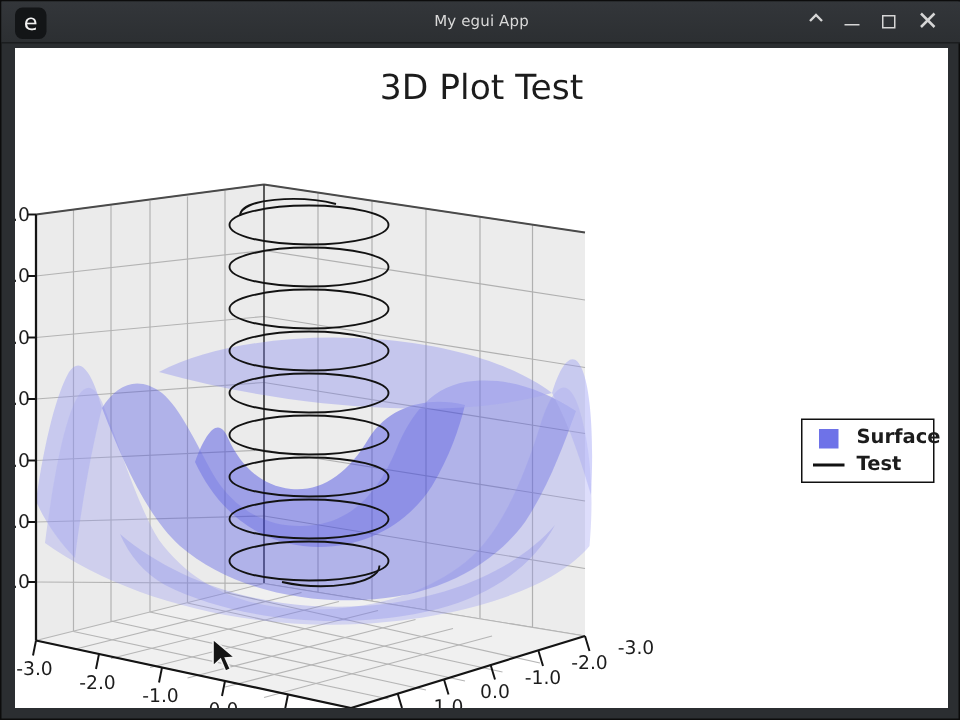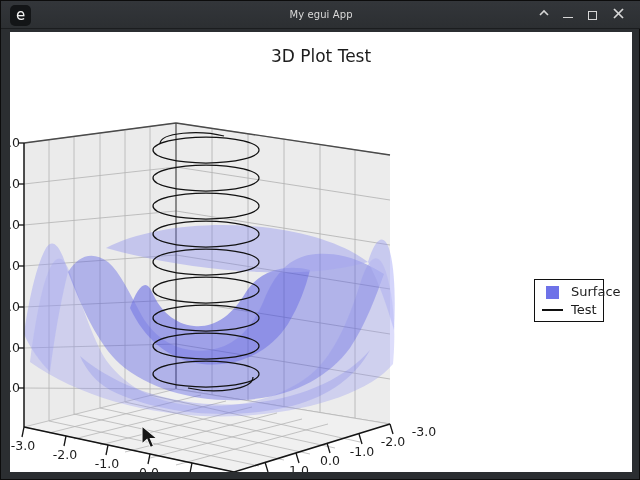--- a/index.html
+++ b/index.html
@@ -90,40 +90,41 @@
     width: 622px; height: 440px;
     background: #ffffff;
     overflow: hidden;
   }
 
   #plot-title {
     position: absolute;
     left: 0; top: 14px;
     width: 622px;
     text-align: center;
-    font-size: 17px;
+    font-size: 23px;
     color: #1c1c1c;
     font-family: "DejaVu Sans", sans-serif;
   }
 
   #plot-area {
     position: absolute;
     left: 0; top: 40px;
     width: 622px; height: 400px;
   }
   #plot-svg { display: block; }
 
   
   #legend {
     position: absolute;
     left: 524px; top: 207px;
-    width: 70px; height: 43px;
+    width: 89px; height: 43px;
     background: #ffffff;
     border: 1.3px solid #101010;
     box-sizing: border-box;
+    font-weight: bold;
   }
   .legend-row {
     position: absolute;
     left: 0;
     width: 89px; height: 18px;
   }
   #legend-row-surface { top: 3px; }
   #legend-row-line    { top: 21px; }
   .legend-swatch-box {
     position: absolute;

